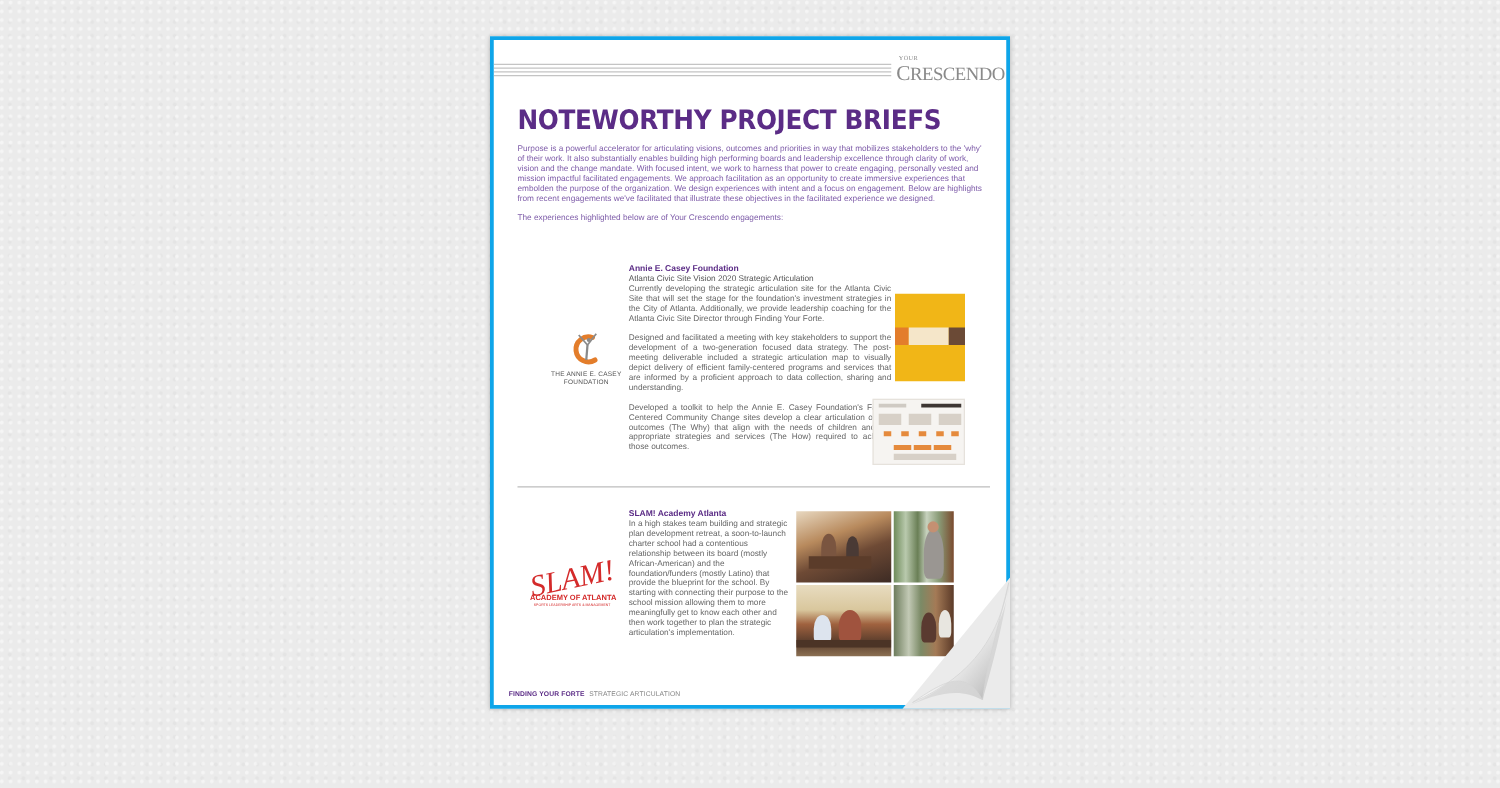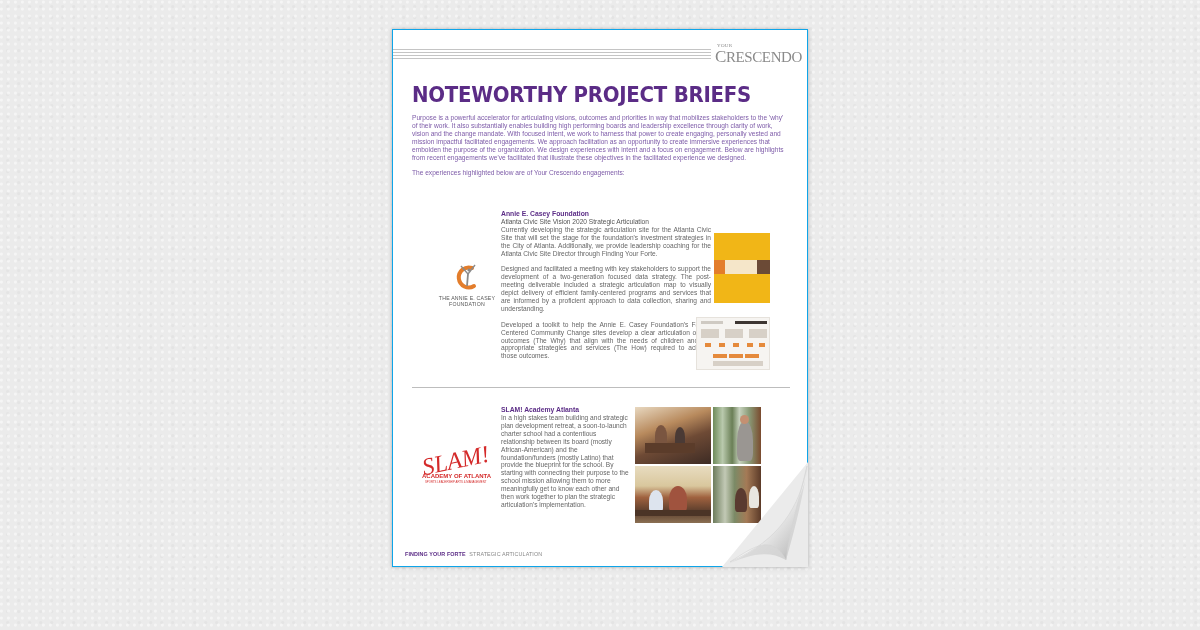--- a/index.html
+++ b/index.html
@@ -12,21 +12,21 @@
     background-size: 7px 7px, 11px 11px;
     font-family: "Liberation Sans", "DejaVu Sans", sans-serif;
     position: relative;
   }
   .page {
     position: absolute;
     left: 392px; top: 29px;
     width: 416px; height: 538px;
     background: #ffffff;
     box-shadow: 0 0 3px rgba(0,0,0,0.18), 0 1px 6px rgba(0,0,0,0.08);
-    border: 1px solid #0ea5e9;
+    border: 3px solid #0ea5e9;
     overflow: hidden;
   }
   .header-lines {
     position: absolute; left: 0; top: 19px; width: 318px; height: 10px;
   }
   .header-lines div { height: 1px; background: #c4c4c4; margin-bottom: 2px; }
   .logo {
     position: absolute; left: 322px; top: 13px; width: 80px; height: 20px;
     color: #8a8a8a; font-family: "Liberation Serif", "DejaVu Serif", serif;
   }

